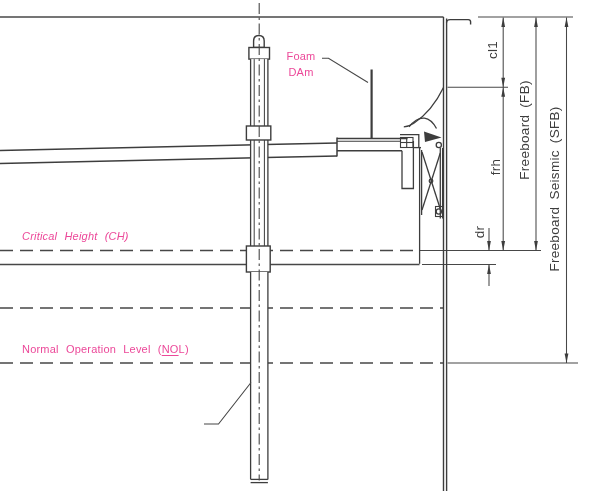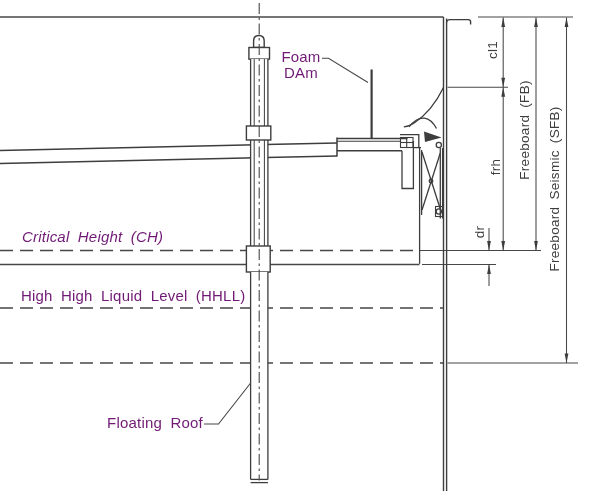--- a/index.html
+++ b/index.html
@@ -6,22 +6,22 @@
   #stage{
     position:relative;
     width:602px;height:491px;
     background:#ffffff;
     font-family:"Liberation Sans", sans-serif;
     overflow:hidden;
   }
   #linework{position:absolute;left:0;top:0;}
   .lbl{
     position:absolute;
-    font-size:15px;
-    color:#701a75;
+    font-size:11px;
+    color:#ec4899;
     letter-spacing:0.2px;
     word-spacing:4px;
     white-space:nowrap;
     line-height:15px;
   }
   .lbl-center{text-align:center;}
   .vlbl{
     position:absolute;
     font-size:13.5px;
     color:#3d3d3d;
@@ -161,25 +161,24 @@
       <polygon points="536,250.5 534.1,241 537.9,241"></polygon>
       <polygon points="566.5,17.5 564.6,27 568.4,27"></polygon>
       <polygon points="566.5,363 564.6,353.5 568.4,353.5"></polygon>
       <polygon points="489,250.5 487.1,241 490.9,241"></polygon>
       <polygon points="489,264.5 487.1,274 490.9,274"></polygon>
     </g>
   </svg>
 
   <div class="lbl" style="left:22px;top:229px;font-style:italic;">Critical Height (CH)</div>
 
-  <div class="lbl" style="left:21px;top:288px;">High High Liquid Level (HHLL)</div>
 
+  <div class="lbl" style="left:22px;top:342px;"><span>Normal Operation Level (</span><span class="u-part">NO</span><span>L)</span></div>
 
   <div class="lbl lbl-center two-line" style="left:99px;top:415px;width:112px;">
-    <div>Floating Roof</div>
   </div>
 
   <div class="lbl lbl-center two-line" style="left:270px;top:49px;width:62px;">
     <div>Foam</div>
     <div>DAm</div>
   </div>
 
   <div class="vlbl" style="left:492px;top:50px;">cl1</div>
   <div class="vlbl" style="left:495px;top:167px;">frh</div>
   <div class="vlbl" style="left:479px;top:232px;">dr</div>

